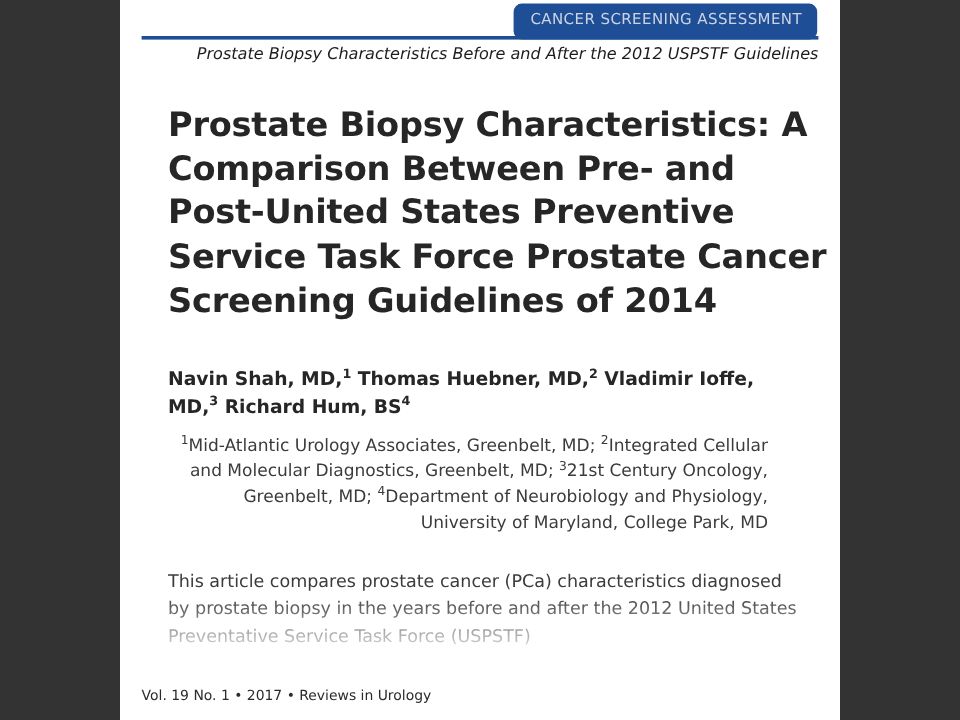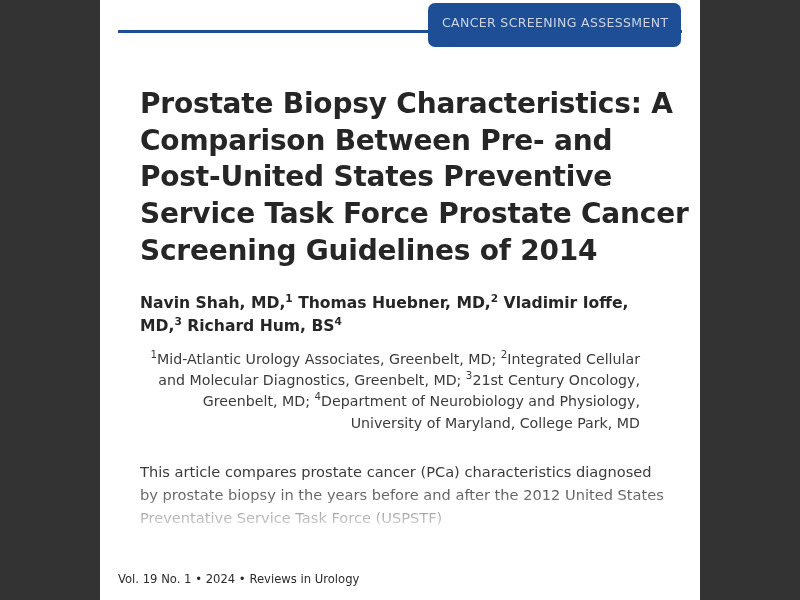--- a/index.html
+++ b/index.html
@@ -47,21 +47,21 @@
     top: 30px;
     width: 564px;
     height: 3px;
     background: #1d4e96;
   }
 
   #section-banner {
     position: absolute;
     left: 328px;
     top: 3px;
-    height: 44px;
+    height: 30px;
     padding: 0 13px 4px 14px;
     box-sizing: border-box;
     background: #1d4e96;
     border-radius: 7px 7px 7px 7px;
     display: flex;
     align-items: center;
     justify-content: flex-end;
     white-space: nowrap;
   }
   #section-banner-label {
@@ -98,21 +98,21 @@
     font-weight: bold;
     font-size: 28px;
     line-height: 1.31;
     color: #262626;
     letter-spacing: -0.2px;
     margin: 0;
     max-width: 552px;
   }
 
   #authors {
-    margin-top: 23px;
+    margin-top: 36px;
     font-family: "DejaVu Sans", sans-serif;
     font-weight: bold;
     font-size: 15.6px;
     line-height: 1.48;
     color: #262626;
     max-width: 490px;
   }
   #authors sup {
     font-size: 0.68em;
     font-weight: bold;
@@ -182,33 +182,34 @@
 
 <div id="viewport">
 
   <div id="page">
 
     <div id="runhead">
       <div id="runhead-rule"></div>
       <div id="section-banner">
         <span id="section-banner-label">CANCER SCREENING ASSESSMENT</span>
       </div>
+      <div id="runhead-title">Prostate Biopsy Characteristics Before and After the 2012 USPSTF Guidelines</div>
     </div>
 
     <div id="article">
 
       <h1 id="article-title">Prostate Biopsy Characteristics: A Comparison Between Pre- and Post-United States Preventive Service Task Force Prostate Cancer Screening Guidelines of 2014</h1>
 
       <div id="authors"><span>Navin Shah, MD,</span><sup>1</sup> <span>Thomas Huebner, MD,</span><sup>2</sup> <span>Vladimir Ioffe, MD,</span><sup>3</sup> <span>Richard Hum, BS</span><sup>4</sup></div>
 
       <div id="affiliations"><sup>1</sup><span>Mid-Atlantic Urology Associates, Greenbelt, MD;</span> <sup>2</sup><span>Integrated Cellular and Molecular Diagnostics, Greenbelt, MD;</span> <sup>3</sup><span>21st Century Oncology, Greenbelt, MD;</span> <sup>4</sup><span>Department of Neurobiology and Physiology, University of Maryland, College Park, MD</span></div>
 
       <div id="abstract-wrap">
         <p id="abstract">This article compares prostate cancer (PCa) characteristics diagnosed by prostate biopsy in the years before and after the 2012 United States Preventative Service Task Force (USPSTF)</p>
         <div id="abstract-fade"></div>
       </div>
 
     </div>
 
-    <div id="footer">Vol. 19 No. 1 • 2024 • Reviews in Urology</div>
+    <div id="footer">Vol. 19 No. 1 • 2017 • Reviews in Urology</div>
 
   </div>
 </div>
 
 </body></html>

